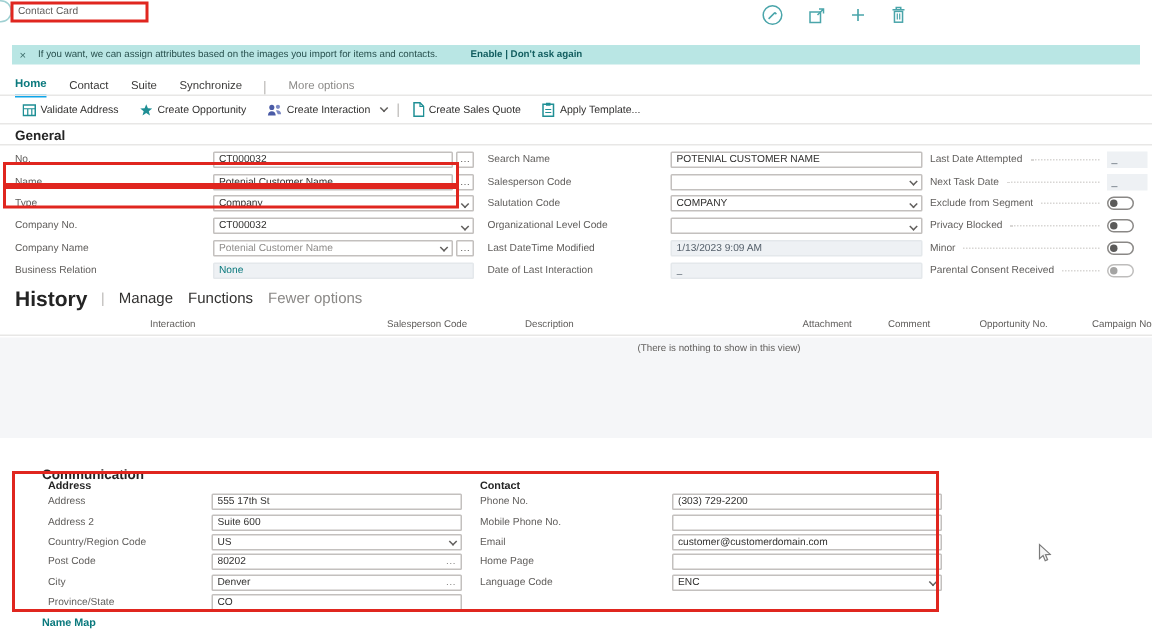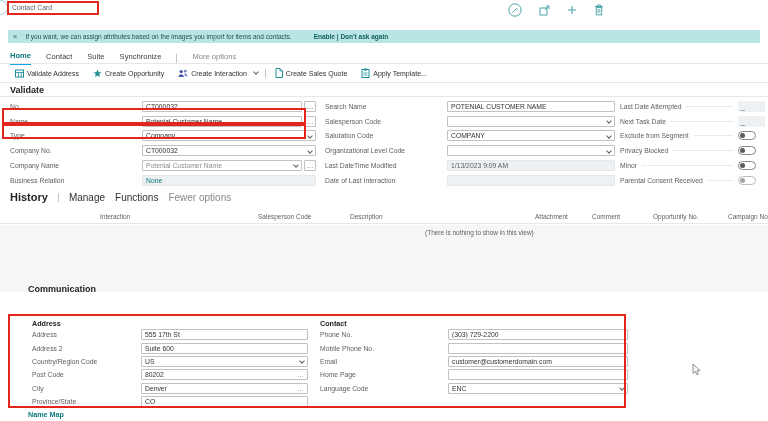--- a/index.html
+++ b/index.html
@@ -70,30 +70,30 @@
   .gm { left:325px; top:99px; width:284px; }
   .gm .flabel { width:112px; }
   .gr { left:620px; top:99px; width:145px; }
   .gr .flabel { width:auto; }
   .w-main { width:160px; }
   .w-full { width:174px; }
   .w-mid { width:168px; }
 
   
   .hist-bar { position:absolute; left:10px; top:191px; display:flex; align-items:center; gap:10px; }
-  .hist-title { font-size:11px; font-weight:700; color:#242424; }
+  .hist-title { font-size:14px; font-weight:700; color:#242424; }
   .hist-act { font-size:10px; color:#323130;text-align:center; }
   .hist-act.dim { color:#8a8886; }
   .hist-headers { position:absolute; left:0; top:208px; width:768px; height:16px; border-bottom:1px solid #e8e7e6; }
   .hist-headers span { position:absolute; top:5px; font-size:6.5px; color:#605e5c; white-space:nowrap; }
   .hist-empty { position:absolute; left:0; top:225px; width:768px; height:67px; background:#f5f6f8; }
   .empty-text { position:absolute; left:425px; top:229px; font-size:6.5px; color:#605e5c; }
 
   
-  .comm-h { left:28px; top:284px; }
+  .comm-h { left:28px; top:311px; }
   .grp-h { font-size:7.2px; font-weight:700; color:#242424; }
   .cl { left:32px; top:328px; width:268px; }
   .cl .flabel { width:99px; }
   .cr { left:320px; top:328px; width:300px; }
   .cr .flabel { width:118px; }
   .w-cl { width:167px; }
   .w-cr { width:180px; }
   .grp-h-addr { position:absolute; left:32px; top:319px; }
   .grp-h-cont { position:absolute; left:320px; top:319px; }
   .show-map { position:absolute; left:28px; top:410px; font-size:7.2px; font-weight:700; color:#0a797d; }
@@ -195,21 +195,21 @@
       <svg width="9" height="10" viewBox="0 0 9 10">
           <rect x="1" y="1.5" width="7" height="8" fill="none" stroke="#1f8f95" stroke-width="1"></rect>
           <rect x="3" y=".5" width="3" height="2" fill="#1f8f95"></rect>
           <path d="M2.5 5 h4 M2.5 7 h4" stroke="#1f8f95" stroke-width=".8"></path>
         </svg>
       <span>Apply Template...</span>
     </span>
   </div>
   <div class="toolbar-rule"></div>
 
-  <div class="sec-h" style="left:10px; top:85px;">Validate</div>
+  <div class="sec-h" style="left:10px; top:85px;">General</div>
   <div class="general-rule"></div>
 
   <div class="g-col gl">
     <div class="g-row">
       <span class="flabel">No.</span>
         <span class="leader"></span>
       <span class="box w-main">
           <span class="val">CT000032</span>
         </span>
       <span class="ellbtn">…</span>

